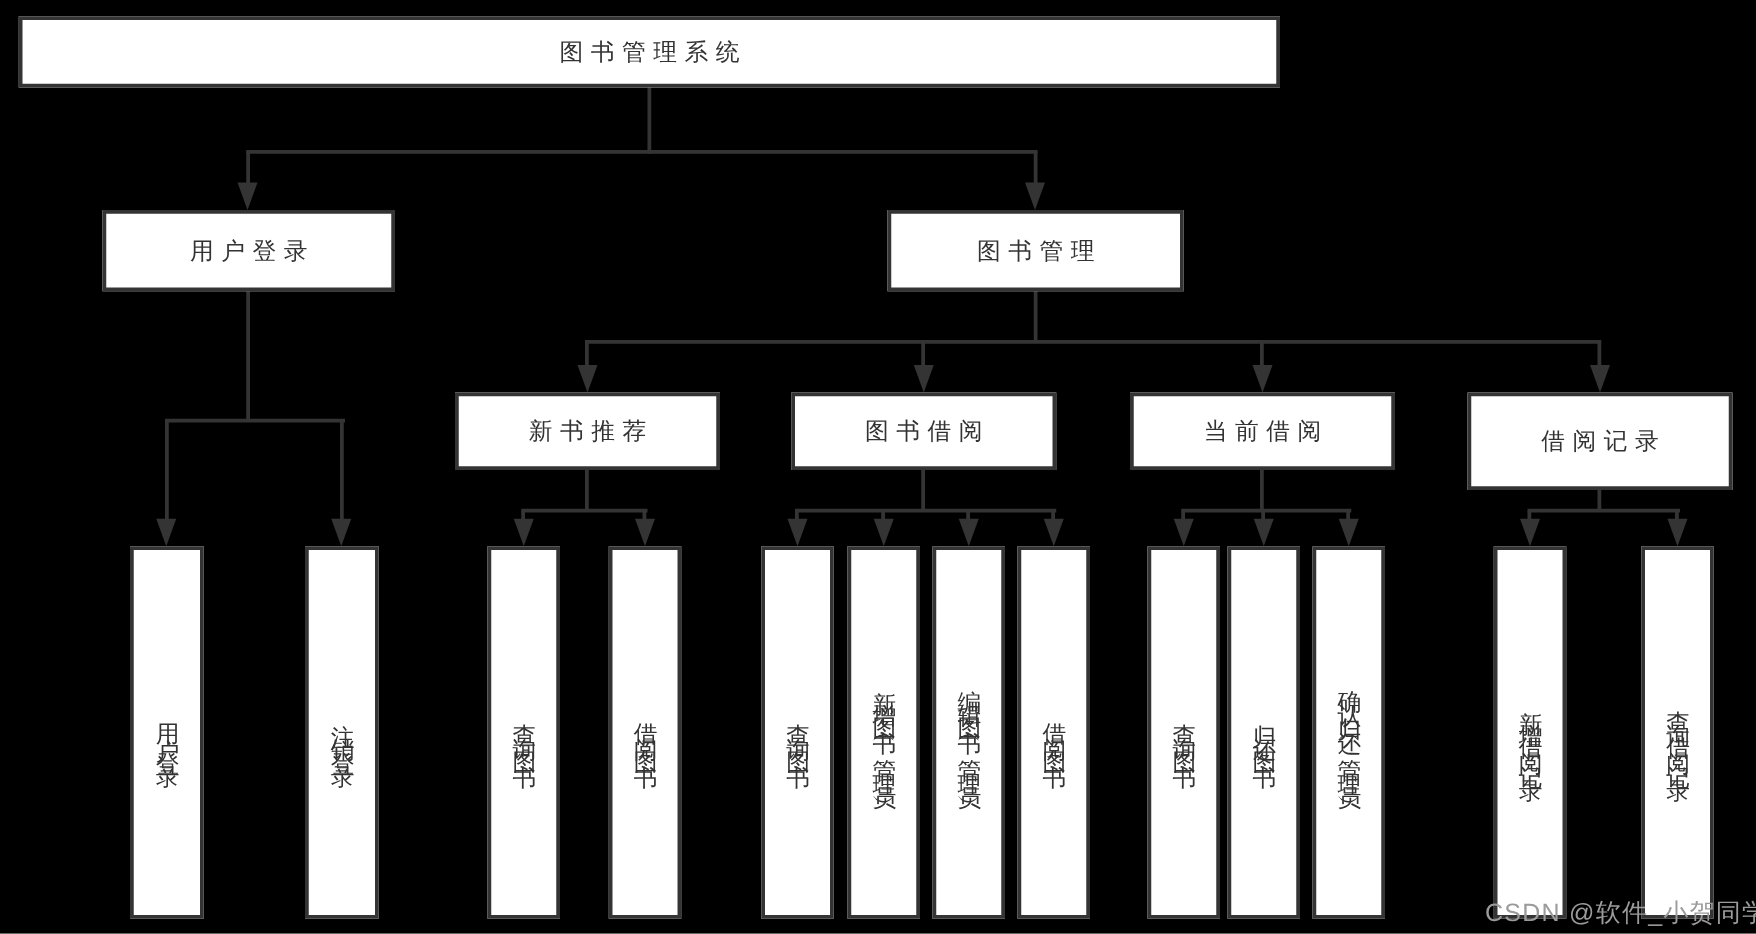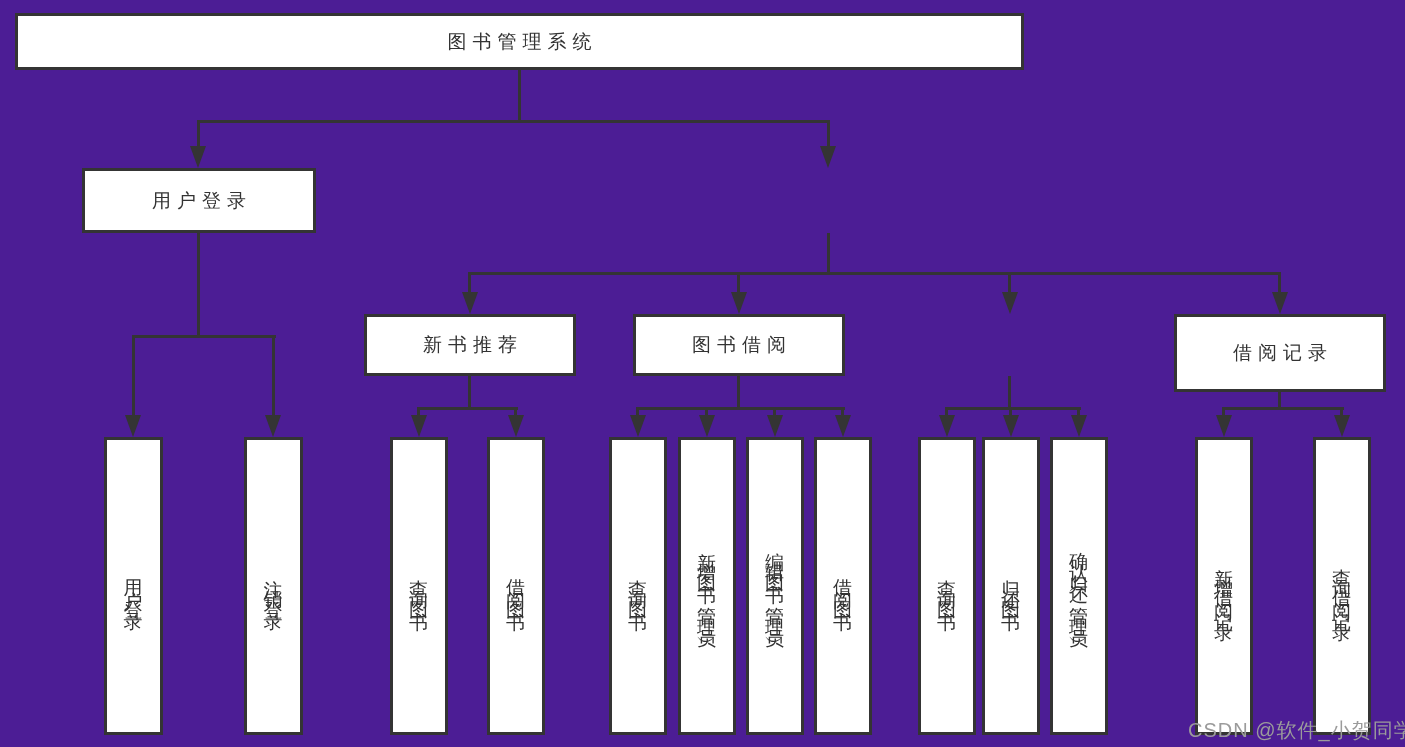--- a/index.html
+++ b/index.html
@@ -1,20 +1,20 @@
 <!DOCTYPE html>
 <html><head>
 <meta charset="utf-8">
 <style>
   html, body { margin: 0; padding: 0; background: #ffffff; }
   .canvas {
     position: relative;
     width: 1405px;
     height: 747px;
-    background: #4c1d95;
+    background: #000000;
     overflow: hidden;
     font-family: "Liberation Sans", "DejaVu Sans", sans-serif;
     color: #333333;
   }
   .node {
     position: absolute;
     box-sizing: border-box;
     background: #ffffff;
     border: 3px solid #343434;
     display: flex;
@@ -75,20 +75,21 @@
   <div class="node" style="left:15px;top:13px;width:1009px;height:57px">图书管理系统</div>
 
   <div class="vline" style="left:518px;top:67px;height:56px"></div>
   <div class="hline" style="left:197px;top:120px;width:633px"></div>
   <div class="vline" style="left:197px;top:121px;height:29px"></div>
   <div class="vline" style="left:827px;top:121px;height:29px"></div>
   <div class="arrow" style="left:190px;top:146px"></div>
   <div class="arrow" style="left:820px;top:146px"></div>
 
   <div class="node" style="left:82px;top:168px;width:234px;height:65px">用户登录</div>
+  <div class="node" style="left:710px;top:168px;width:237px;height:65px">图书管理</div>
 
   <div class="vline" style="left:197px;top:233px;height:104px"></div>
   <div class="hline" style="left:132px;top:335px;width:144px"></div>
   <div class="vline" style="left:132px;top:337px;height:80px"></div>
   <div class="vline" style="left:272px;top:337px;height:80px"></div>
   <div class="arrow" style="left:125px;top:415px"></div>
   <div class="arrow" style="left:265px;top:415px"></div>
 
   <div class="vline" style="left:827px;top:233px;height:41px"></div>
   <div class="hline" style="left:468px;top:272px;width:813px"></div>
@@ -96,20 +97,21 @@
   <div class="vline" style="left:737px;top:274px;height:20px"></div>
   <div class="vline" style="left:1008px;top:274px;height:20px"></div>
   <div class="vline" style="left:1278px;top:274px;height:20px"></div>
   <div class="arrow" style="left:462px;top:292px"></div>
   <div class="arrow" style="left:731px;top:292px"></div>
   <div class="arrow" style="left:1002px;top:292px"></div>
   <div class="arrow" style="left:1272px;top:292px"></div>
 
   <div class="node" style="left:633px;top:314px;width:212px;height:62px">图书借阅</div>
   <div class="node" style="left:364px;top:314px;width:212px;height:62px">新书推荐</div>
+  <div class="node" style="left:904px;top:314px;width:212px;height:62px">当前借阅</div>
   <div class="node" style="left:1174px;top:314px;width:212px;height:78px">借阅记录</div>
 
   <div class="vline" style="left:468px;top:376px;height:33px"></div>
   <div class="hline" style="left:417px;top:407px;width:101px"></div>
   <div class="vline" style="left:417px;top:409px;height:8px"></div>
   <div class="vline" style="left:514px;top:409px;height:8px"></div>
   <div class="arrow" style="left:411px;top:415px"></div>
   <div class="arrow" style="left:508px;top:415px"></div>
 
   <div class="vline" style="left:737px;top:376px;height:33px"></div>

